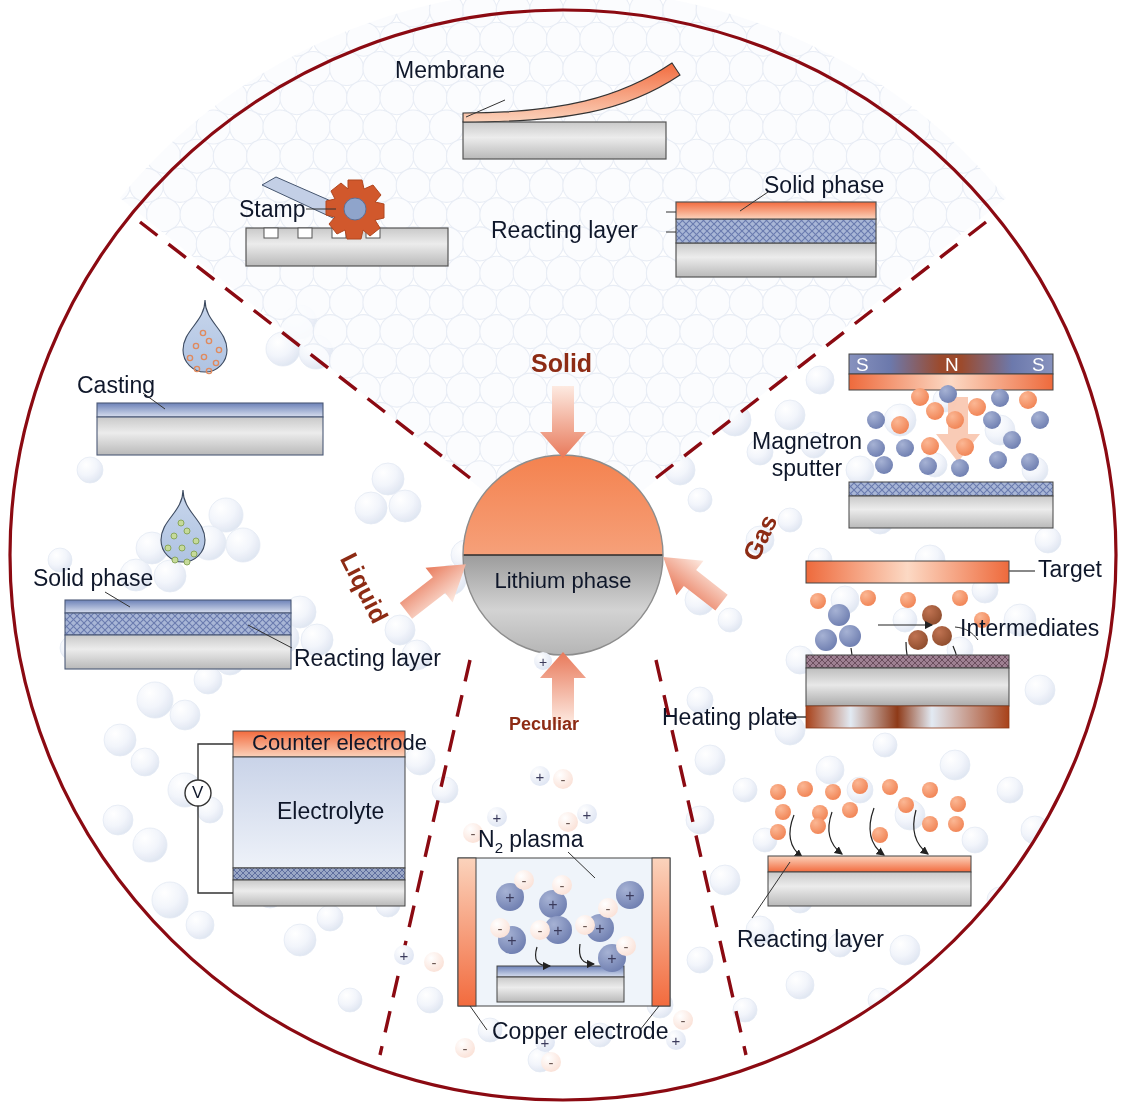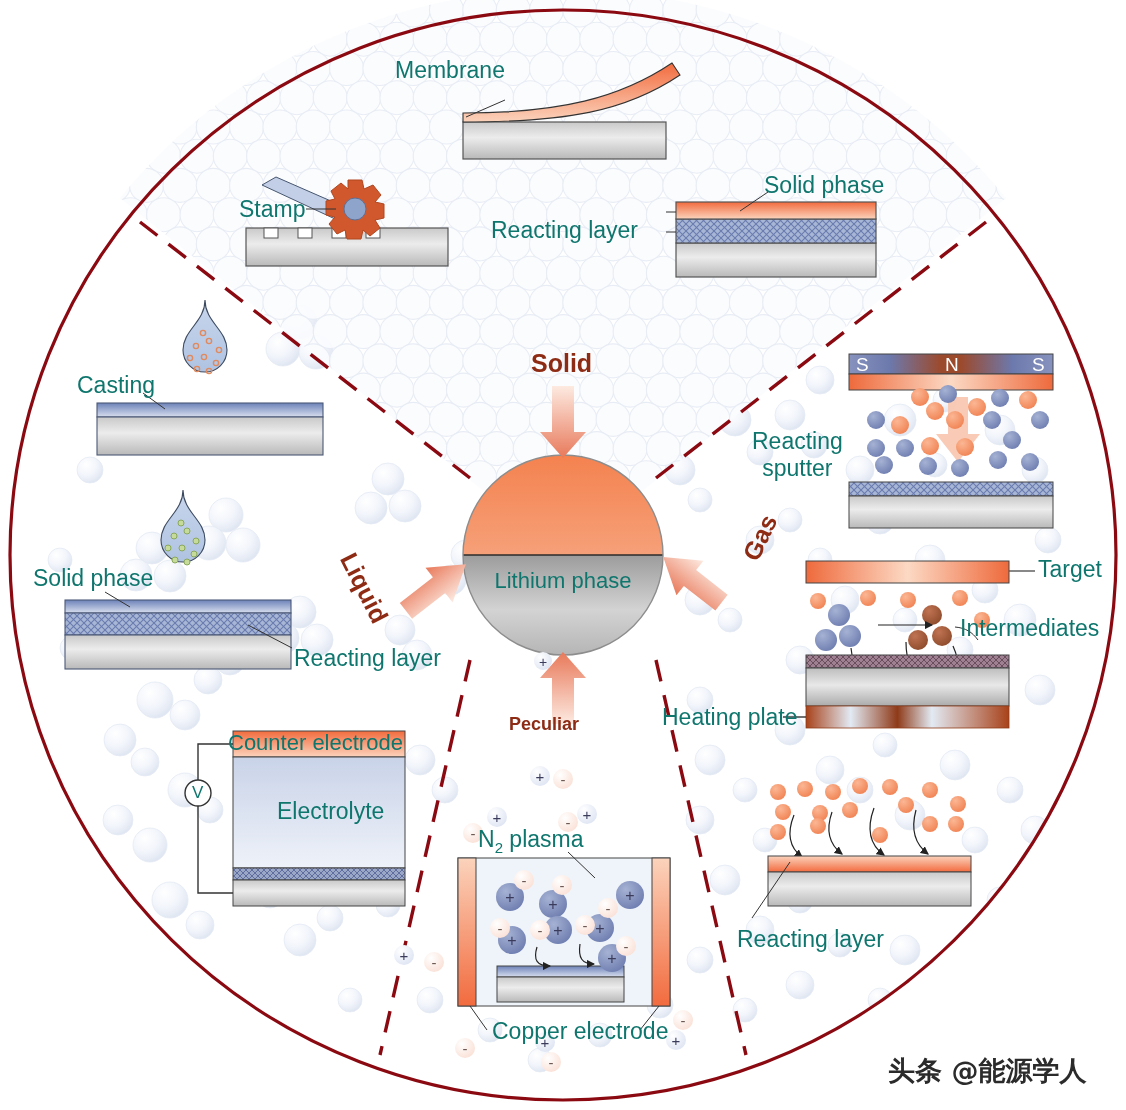--- a/index.html
+++ b/index.html
@@ -1,19 +1,19 @@
 <!DOCTYPE html>
 <html><head>
 <meta charset="utf-8">
 <style>
   html,body{margin:0;padding:0;background:#fff;}
   body{width:1126px;height:1110px;font-family:"Liberation Sans",sans-serif;overflow:hidden;}
   #stage{position:relative;width:1126px;height:1110px;background:#fff;}
   .abs{position:absolute;}
-  .lbl{position:absolute;font-family:"Liberation Sans",sans-serif;color:#0f766e;white-space:nowrap;}
+  .lbl{position:absolute;font-family:"Liberation Sans",sans-serif;color:#0f172a;white-space:nowrap;}
   .sectorlbl{position:absolute;color:#8d2b14;font-weight:bold;white-space:nowrap;}
   svg{display:block;}
   .nosel{user-select:none;}
 </style>
 </head>
 <body>
 
 <div id="stage" class="nosel">
 
   <svg class="abs" width="1126" height="1110" style="left:0;top:0;">
@@ -1114,49 +1114,47 @@
       </g>
     </g>
   </svg>
 
   <div class="lbl" style="left:395px;top:57px;font-size:23px;">Membrane</div>
   <div class="lbl" style="left:239px;top:196px;font-size:23px;">Stamp</div>
   <div class="lbl" style="left:491px;top:217px;font-size:23px;">Reacting layer</div>
   <div class="lbl" style="left:764px;top:172px;font-size:23px;">Solid phase</div>
 
   <div class="lbl" style="left:752px;top:428px;font-size:23px;text-align:center;line-height:1.16;">
-    <div>Reacting</div>
+    <div>Magnetron</div>
     <div>sputter</div>
   </div>
 
   <div class="lbl" style="left:856px;top:354px;font-size:19px;color:#fff;">S</div>
   <div class="lbl" style="left:945px;top:354px;font-size:19px;color:#fff;">N</div>
   <div class="lbl" style="left:1032px;top:354px;font-size:19px;color:#fff;">S</div>
 
   <div class="lbl" style="left:1038px;top:556px;font-size:23px;">Target</div>
   <div class="lbl" style="left:960px;top:615px;font-size:23px;">Intermediates</div>
   <div class="lbl" style="left:662px;top:704px;font-size:23px;">Heating plate</div>
   <div class="lbl" style="left:737px;top:926px;font-size:23px;">Reacting layer</div>
 
   <div class="lbl" style="left:77px;top:372px;font-size:23px;">Casting</div>
   <div class="lbl" style="left:33px;top:565px;font-size:23px;">Solid phase</div>
   <div class="lbl" style="left:294px;top:645px;font-size:23px;">Reacting layer</div>
 
-  <div class="lbl" style="left:228px;top:730px;font-size:22px;text-align:center;">Counter electrode</div>
+  <div class="lbl" style="left:252px;top:730px;font-size:22px;text-align:center;">Counter electrode</div>
   <div class="lbl" style="left:277px;top:798px;font-size:23px;text-align:right;">Electrolyte</div>
   <div class="lbl" style="left:192px;top:783px;font-size:17px;">V</div>
 
   <div class="lbl" style="left:478px;top:826px;font-size:23px;">
     <span>N</span><sub style="font-size:15px;">2</sub><span> plasma</span>
   </div>
   <div class="lbl" style="left:492px;top:1018px;font-size:23px;">Copper electrode</div>
 
   <div class="lbl" style="left:463px;top:568px;width:200px;text-align:center;font-size:22px;">Lithium phase</div>
 
   <div class="sectorlbl" style="left:531px;top:349px;font-size:25px;">Solid</div>
   <div class="sectorlbl" style="left:360px;top:548px;font-size:25px;transform:rotate(63deg);transform-origin:left top;">Liquid</div>
   <div class="sectorlbl" style="left:737px;top:553px;font-size:25px;transform:rotate(-65deg);transform-origin:left top;">Gas</div>
   <div class="sectorlbl" style="left:509px;top:714px;font-size:18px;text-align:right;">Peculiar</div>
 
-  <div class="lbl" style="left:888px;top:1053px;font-size:27px;font-weight:bold;color:#2b2b2b;
-              font-family:'DejaVu Sans',sans-serif;">头条 @能源学人</div>
 
 </div>
 
 </body></html>

